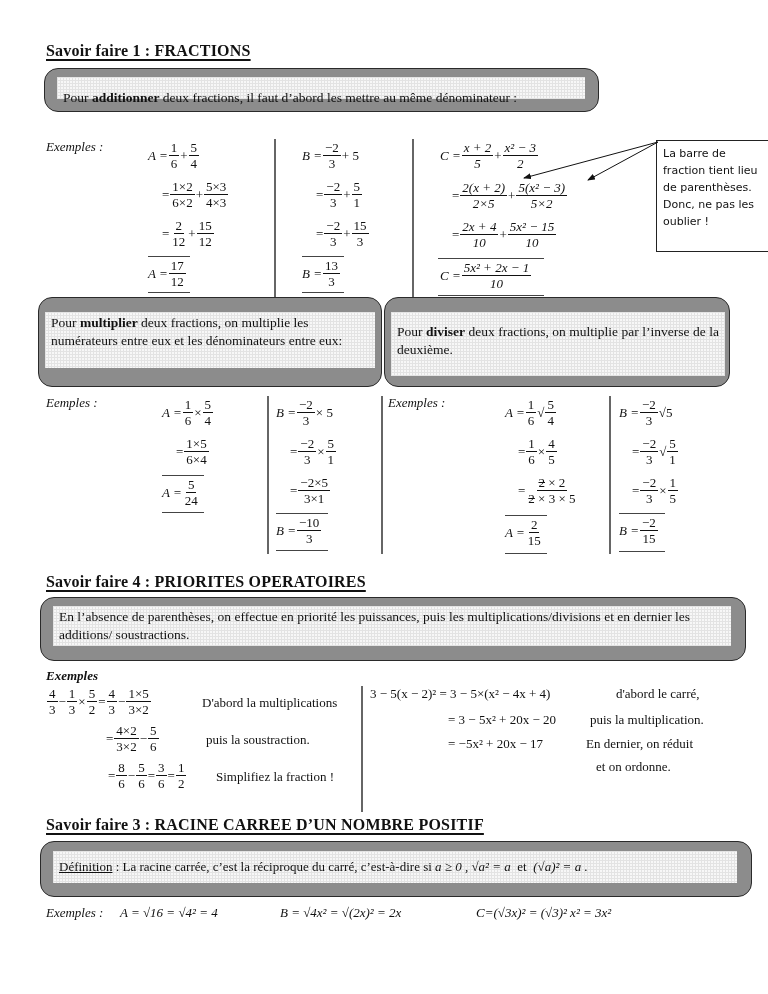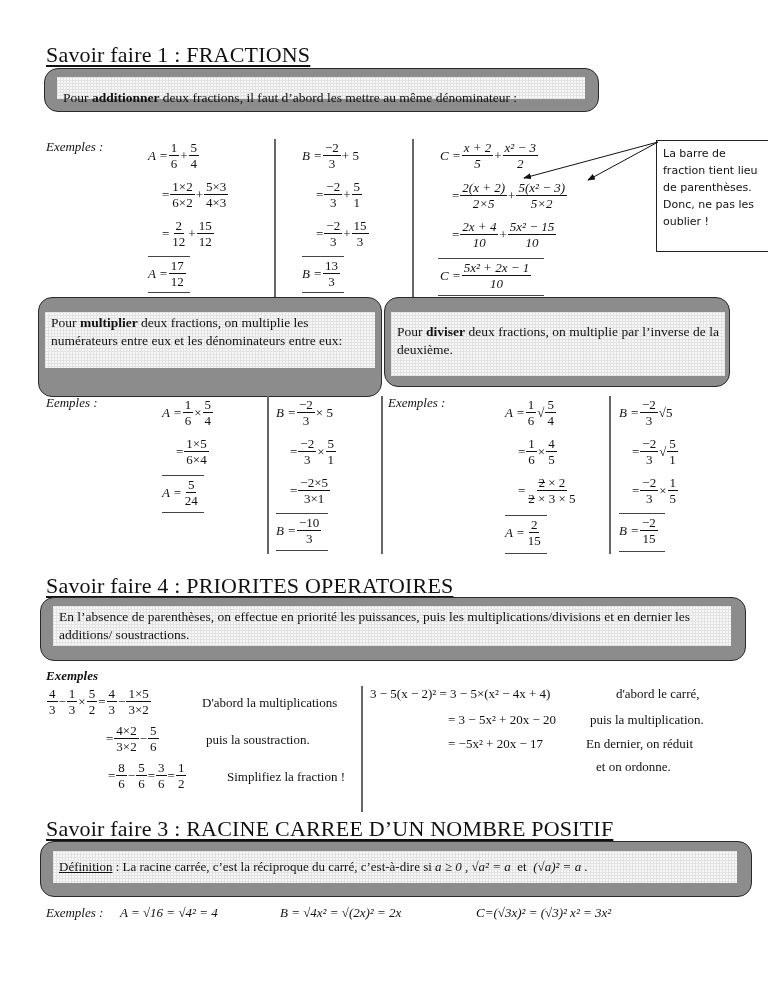--- a/index.html
+++ b/index.html
@@ -1,18 +1,18 @@
 <!DOCTYPE html>
 <html><head>
 <meta charset="utf-8">
 <style>
   html,body{margin:0;padding:0;background:#fff;}
   body{width:768px;height:994px;position:relative;overflow:hidden;font-family:"Liberation Serif","DejaVu Serif",serif;color:#111;}
   .abs{position:absolute;}
-  .h{font-weight:normal;font-size:22px;text-decoration:underline;text-decoration-thickness:2px;text-underline-offset:3px;white-space:nowrap;letter-spacing:0.2px;}
+  .h{font-weight:bold;font-size:16px;text-decoration:underline;text-decoration-thickness:2px;text-underline-offset:3px;white-space:nowrap;letter-spacing:0.2px;}
   .box{position:absolute;background:#8c8c8c;border:1.5px solid #2a2a2a;border-radius:14px;box-sizing:border-box;}
   .inner{position:absolute;background-color:#f7f7f7;background-image:linear-gradient(#e3e3e3 1px,transparent 1px),linear-gradient(90deg,#e3e3e3 1px,transparent 1px);background-size:3px 3px;font-size:13.5px;line-height:18px;box-sizing:border-box;padding:0 6px;}
   .ex{font-style:italic;font-size:13px;}
   .vline{position:absolute;width:2px;background:#666;}
   .i{font-style:italic;}
   .frac{display:inline-flex;flex-direction:column;align-items:center;vertical-align:middle;margin:0 1px;font-size:13px;line-height:15px;}
   .frac>span:first-child{border-bottom:1px solid #111;padding:0 2px;}
   .frac>span:last-child{padding:0 2px;}
   .row{position:absolute;white-space:nowrap;font-size:13px;display:flex;align-items:center;}
   .res{position:absolute;border-top:1px solid #444;border-bottom:1px solid #444;}
@@ -172,21 +172,21 @@
 <svg class="abs" style="left:520px;top:140px;" width="140" height="50">
   <defs>
       <marker id="ah" markerWidth="8" markerHeight="6" refX="7" refY="3" orient="auto">
         <path d="M0,0 L8,3 L0,6 Z" fill="#111"></path>
       </marker>
     </defs>
   <line x1="138" y1="2" x2="4" y2="38" stroke="#111" stroke-width="1" marker-end="url(#ah)"></line>
   <line x1="138" y1="2" x2="68" y2="40" stroke="#111" stroke-width="1" marker-end="url(#ah)"></line>
 </svg>
 
-<div class="box" style="left:38px;top:297px;width:344px;height:100px;">
+<div class="box" style="left:38px;top:297px;width:344px;height:90px;">
   <div class="inner" style="left:6px;top:14px;width:330px;height:56px;padding-top:2px;">
     <span>Pour </span><b>multiplier</b><span> deux fractions, on multiplie les numérateurs entre eux  et  les dénominateurs entre eux:</span>
   </div>
 </div>
 <div class="box" style="left:384px;top:297px;width:346px;height:90px;">
   <div class="inner" style="left:6px;top:14px;width:334px;height:64px;padding-top:11px;text-align:justify;">
     <span>Pour </span><b>diviser</b><span> deux fractions, on multiplie par l’inverse de la deuxième.</span>
   </div>
 </div>
 
@@ -407,21 +407,21 @@
   <span class="frac">
       <span>3</span>
       <span>6</span>
     </span>
   <span>=</span>
   <span class="frac">
       <span>1</span>
       <span>2</span>
     </span>
 </div>
-<div class="txt" style="left:216px;top:769px;margin-left:11px;">Simplifiez la fraction !</div>
+<div class="txt" style="left:216px;top:769px;">Simplifiez la fraction !</div>
 
 <div class="vline" style="left:361px;top:686px;height:126px;"></div>
 
 <div class="txt" style="left:370px;top:686px;">3 − 5(x − 2)² = 3 − 5×(x² − 4x + 4)</div>
 <div class="txt" style="left:588px;top:686px;margin-left:28px;">d'abord le carré,</div>
 <div class="txt" style="left:448px;top:712px;">= 3 − 5x² + 20x − 20</div>
 <div class="txt" style="left:590px;top:712px;">puis la multiplication.</div>
 <div class="txt" style="left:448px;top:736px;">= −5x² + 20x − 17</div>
 <div class="txt" style="left:586px;top:736px;">En dernier, on réduit</div>
 <div class="txt" style="left:596px;top:759px;">et on ordonne.</div>

